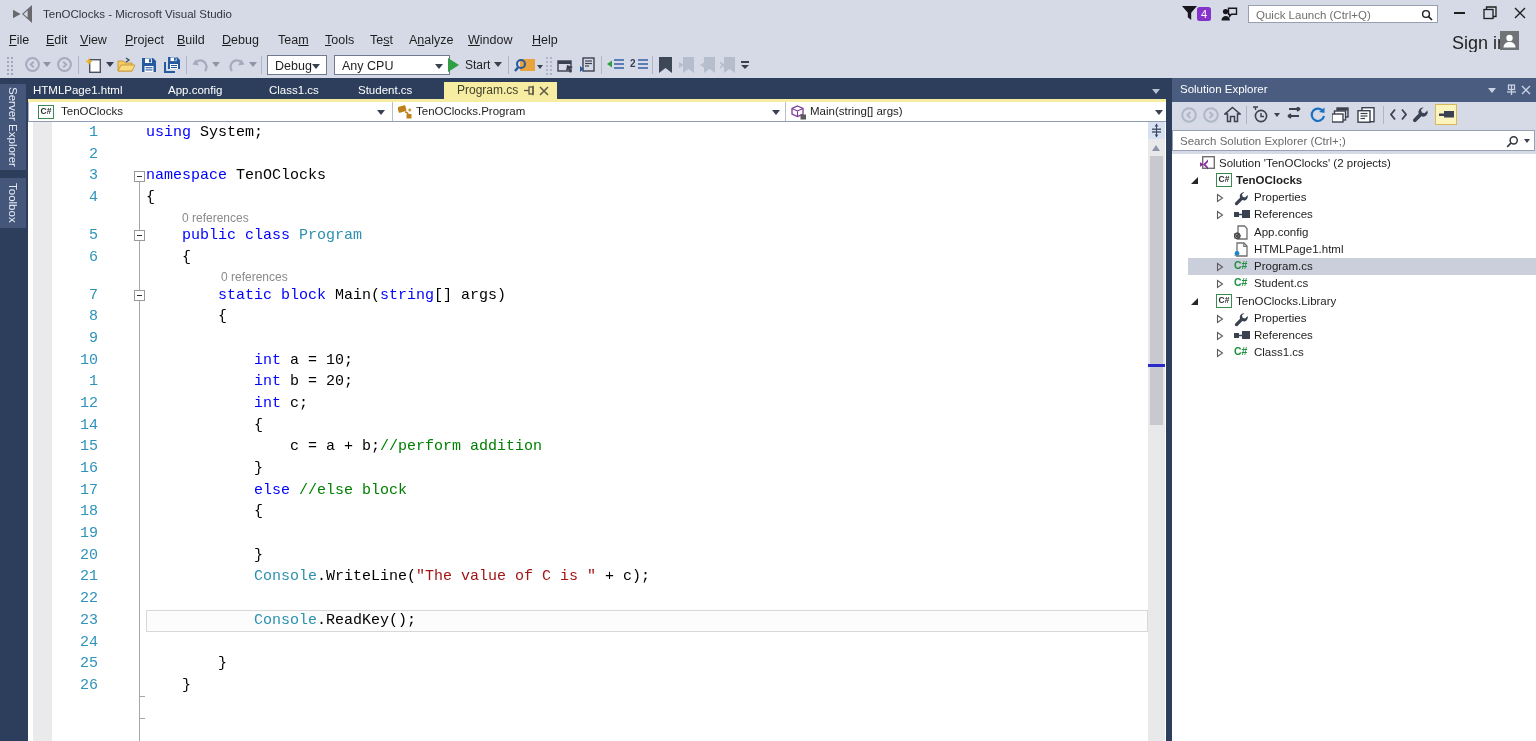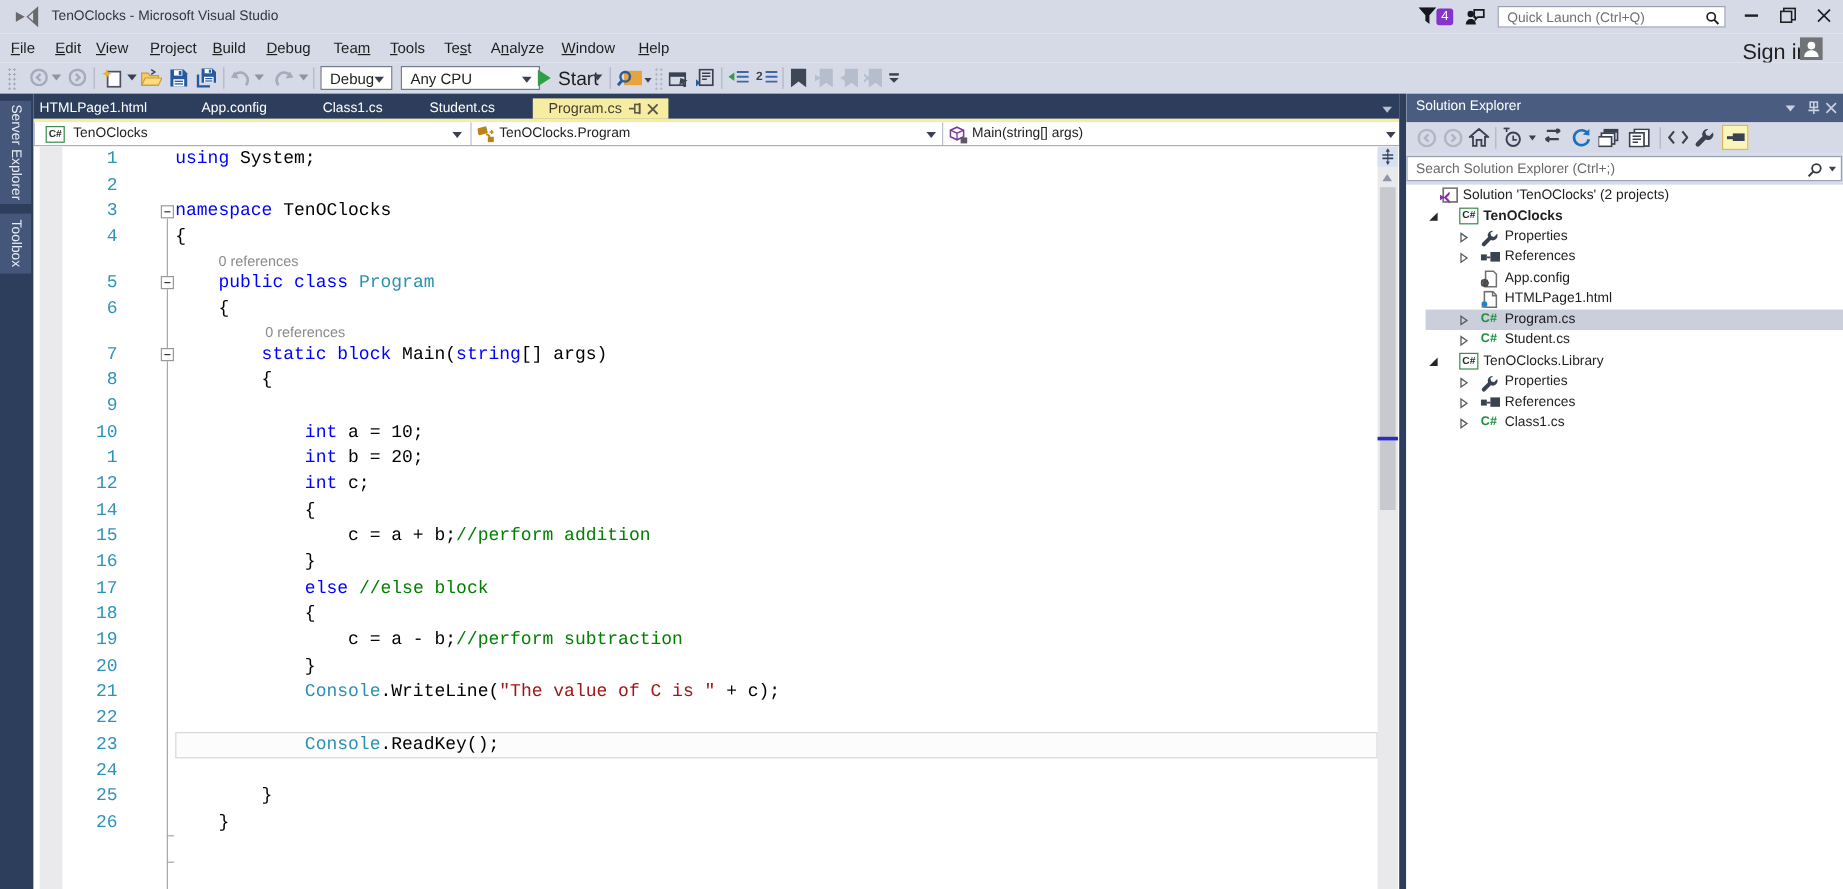--- a/index.html
+++ b/index.html
@@ -176,21 +176,21 @@
       <span class="ctext">Debug</span>
       <div class="caret" style="right:6px;top:8px"></div>
     </div>
   <div class="combo" style="left:334px;width:116px">
       <span class="ctext">Any CPU</span>
       <div class="caret" style="right:6px;top:8px"></div>
     </div>
   <svg class="abs" style="left:448px;top:6px" width="11" height="14" viewBox="0 0 11 14">
       <path d="M0 0 L11 7 L0 14 Z" fill="#2F9E44"></path>
     </svg>
-  <span class="abs" style="left:465px;top:6px;font-size:16px;color:#1e1e1e">Start</span>
+  <span class="abs" style="left:465px;top:6px;font-size:12px;color:#1e1e1e">Start</span>
   <div class="caret" style="left:494px;top:10px"></div>
   <div class="tsep" style="left:508px"></div>
   <svg class="abs" style="left:514px;top:5px" width="22" height="16" viewBox="0 0 22 16">
       <rect x="6" y="2" width="15" height="12" fill="#E8A33D"></rect>
       <circle cx="7" cy="7" r="4" fill="none" stroke="#255A9E" stroke-width="2"></circle>
       <line x1="4" y1="10.5" x2="1" y2="14" stroke="#255A9E" stroke-width="2.4"></line>
     </svg>
   <div class="caret" style="left:537px;top:13px;border-left-width:3px;border-right-width:3px;border-top-width:4px"></div>
   <div class="abs" style="left:545px;top:4px;width:8px;height:19px;background-image:radial-gradient(#AEB5C6 1px,transparent 1.1px);background-size:4px 4px"></div>
   <svg class="abs" style="left:557px;top:5px" width="18" height="16" viewBox="0 0 18 16">
@@ -360,21 +360,20 @@
       <div class="row">
           <span class="num">17</span>
           <pre class="src">            <span class="k">else</span> <span class="c">//else block</span></pre>
         </div>
       <div class="row">
           <span class="num">18</span>
           <pre class="src">            {</pre>
         </div>
       <div class="row">
           <span class="num">19</span>
-          <pre class="src">                c = a - b;<span class="c">//perform subtraction</span></pre>
         </div>
       <div class="row">
           <span class="num">20</span>
           <pre class="src">            }</pre>
         </div>
       <div class="row">
           <span class="num">21</span>
           <pre class="src">            <span class="t">Console</span>.WriteLine(<span class="s">"The value of C is "</span> + c);</pre>
         </div>
       <div class="row">

